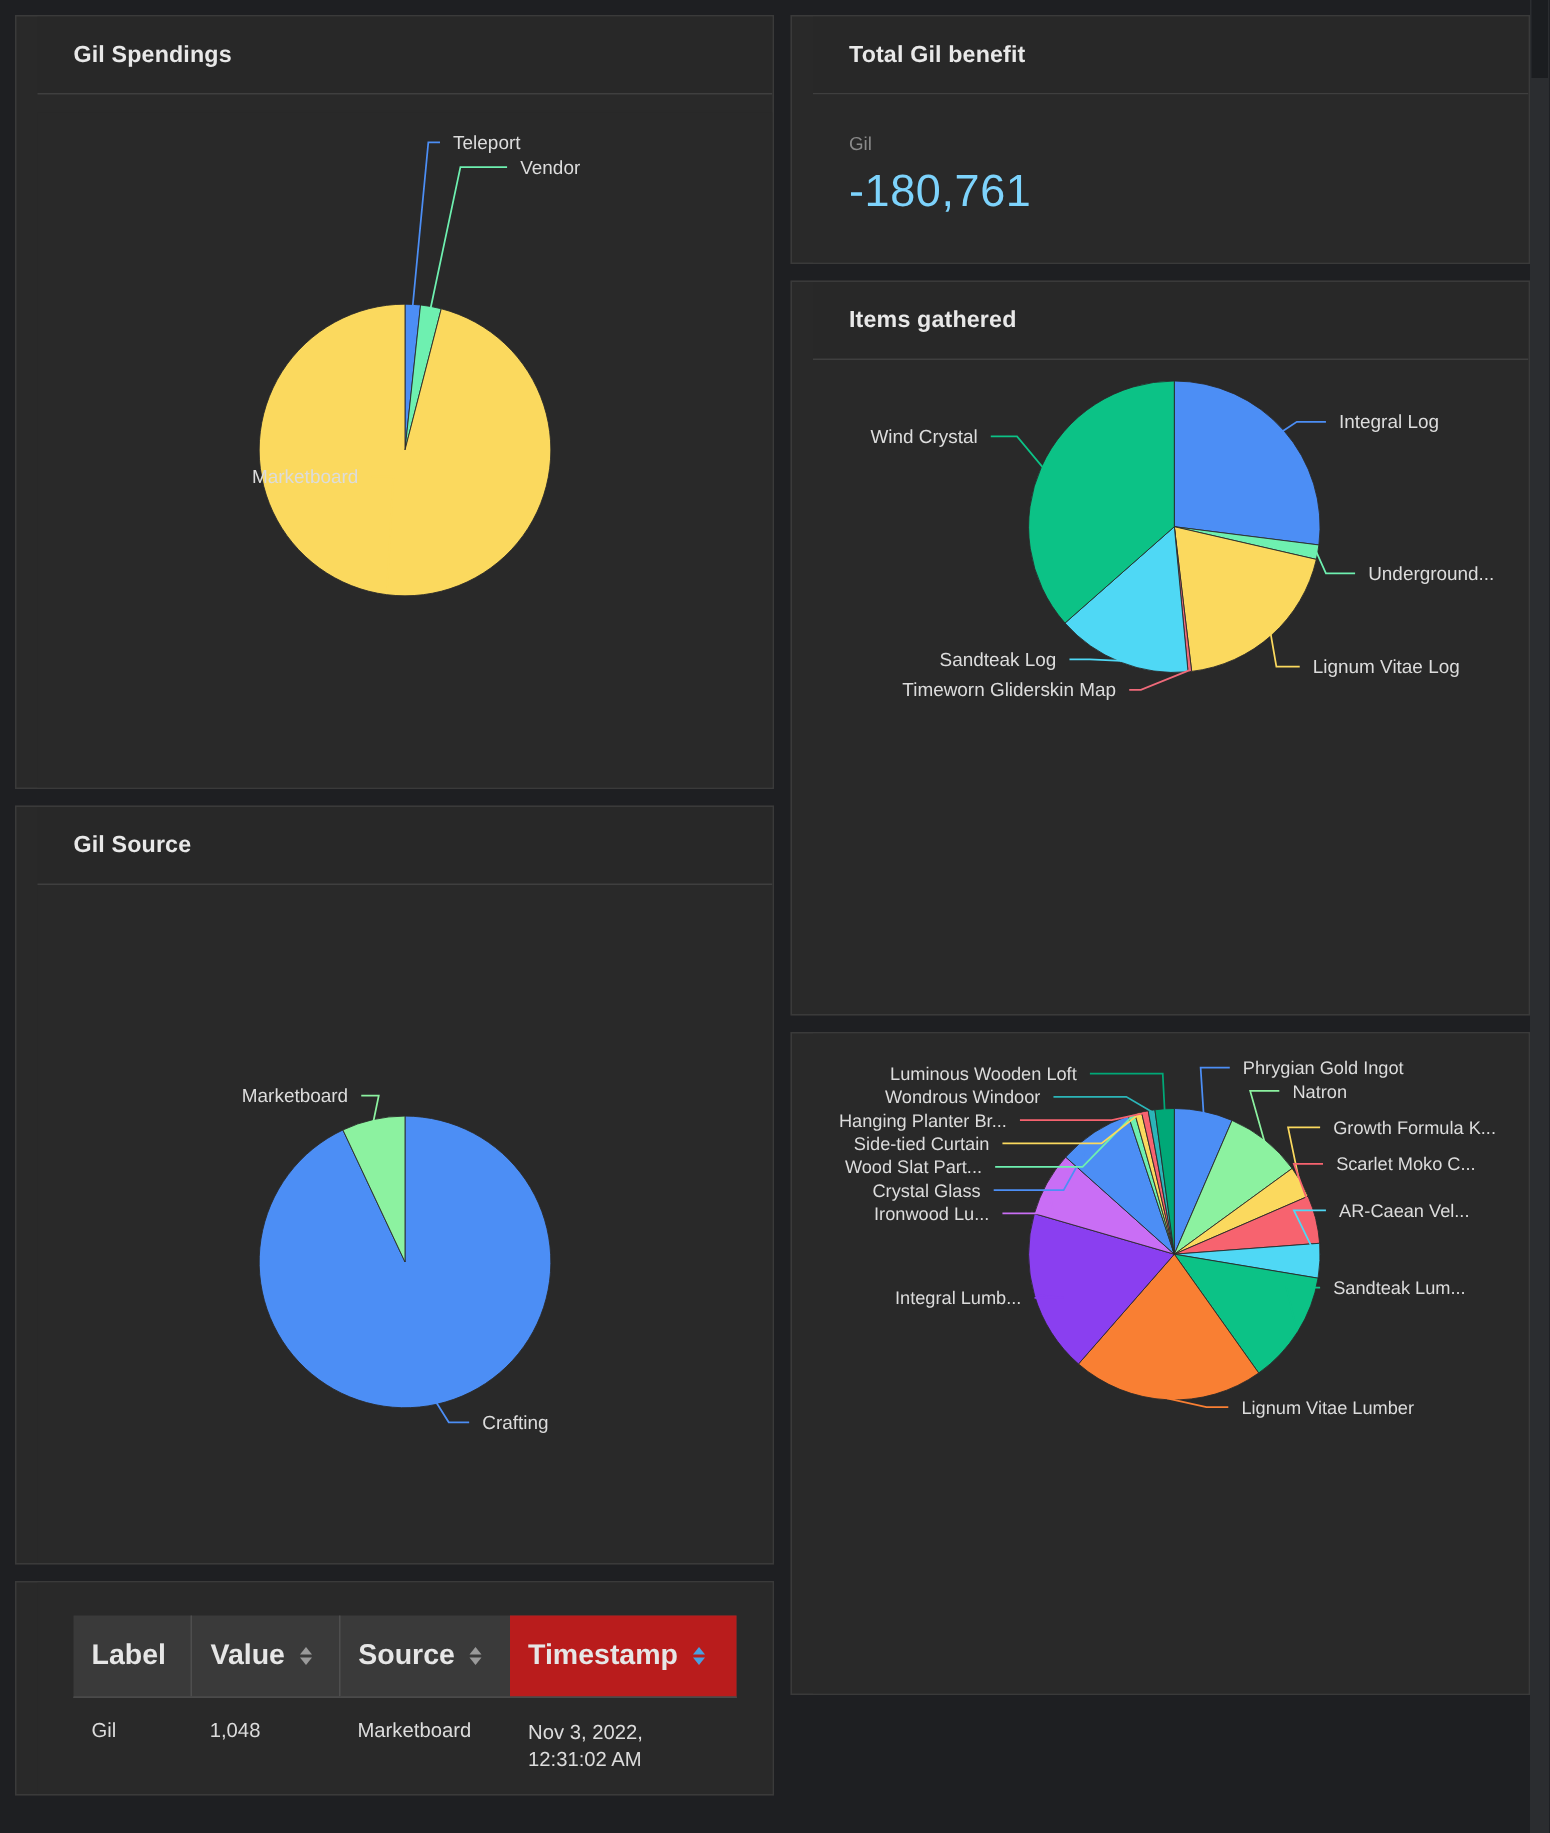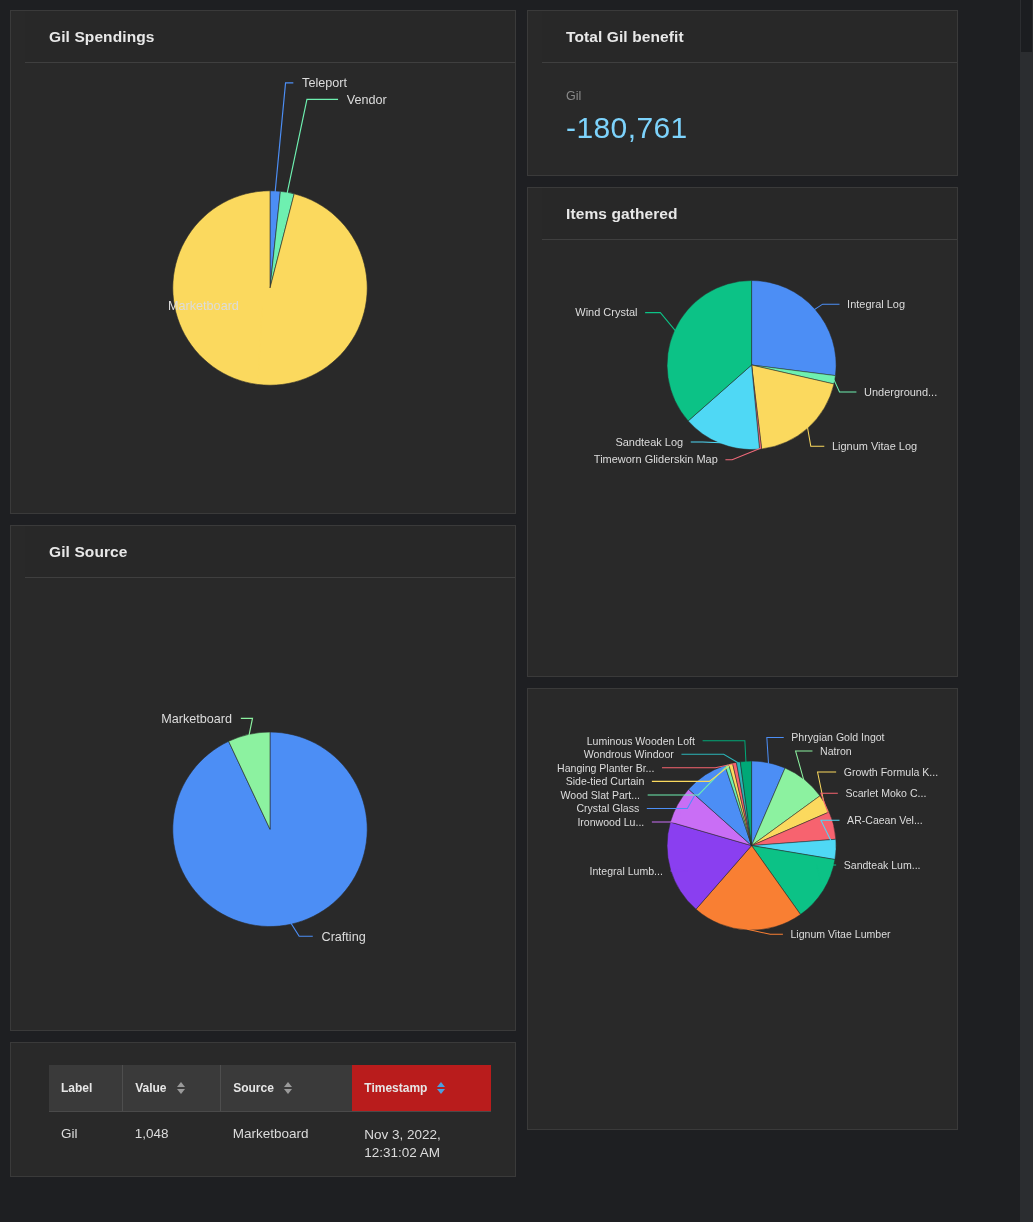--- a/index.html
+++ b/index.html
@@ -11,21 +11,21 @@
     overflow: hidden;
   }
   #app {
     position: relative;
     width: 1033px; height: 1222px;
     background: #1e1f22;
   }
 
   
   .col-left  { position:absolute; left:10px;  top:10px; width:506px; }
-  .col-right { position:absolute; left:527px; top:10px; width:431px; }
+  .col-right { position:absolute; left:527px; top:10px; width:493px; }
 
   
   .card {
     background: #292929;
     border: 1px solid #3a3a3a;
     border-radius: 0;
     margin-bottom: 11px;
     overflow: hidden;
     padding-left: 14px;
   }
@@ -56,21 +56,21 @@
     fill: #dcdcdc;
   }
   .pie-label.sm { font-size: 12.5px; }
   .leader { fill: none; stroke-width: 1.2; }
 
   
   .table-wrap { padding: 22px 24px 0 24px; }
   table { border-collapse: collapse; width: 100%; font-size: 13.5px; }
   thead tr { background:#3a3a3a; }
   thead th {
-    color:#e6e6e6; font-weight:bold; font-size:12px;
+    color:#e6e6e6; font-weight:bold; font-size:19px;
     text-align:left; padding: 16px 12px 16px 12px;
     border-bottom: 1px solid #4a4a4a;
     white-space: nowrap;
   }
   thead th.divider { border-left: 1px solid #4e4e4e; }
   thead th.active  { background:#b91c1c; }
   th .th-inner { display:flex; align-items:center; gap:10px; }
   .sort-ico { display:inline-flex; flex-direction:column; gap:2px; line-height:0; }
   .sort-ico i {
     display:block; width:0; height:0;
@@ -101,21 +101,21 @@
 
 <div id="app">
 
   <div class="col-left">
 
     <div class="card">
       <div class="card-header">
         <div class="card-title">Gil Spendings</div>
       </div>
       <div class="card-body">
-        <div class="pie-area" id="pie-gil-spendings" style="height:450px;">
+        <div class="pie-area" id="pie-gil-spendings" style="height:450px;margin-top:12px;">
             <svg viewBox="0 0 504 450" width="504" height="450" class="pie-svg">
               <path d="M 252 225 L 252 125 A 100 100 0 0 1 262.661115427526 125.56992096030011 Z" fill="#4c8ef5" stroke="#292929" stroke-width="0.6"></path>
               <path d="M 252 225 L 262.661115427526 125.56992096030011 A 100 100 0 0 1 276.8689887164855 128.14168388713688 Z" fill="#6ef0b0" stroke="#292929" stroke-width="0.6"></path>
               <path d="M 252 225 L 276.8689887164855 128.14168388713688 A 100 100 0 1 1 251.99999999999997 125 Z" fill="#fbd95e" stroke="#292929" stroke-width="0.6"></path>
               <path d="M 257.3 126.1 L 268 14 L 276 14" class="leader" stroke="#4c8ef5"></path>
               <text x="285" y="18.5" text-anchor="start" class="pie-label">Teleport</text>
               <path d="M 269.6 127.6 L 290 31 L 322 31" class="leader" stroke="#6ef0b0"></path>
               <text x="331" y="35.5" text-anchor="start" class="pie-label">Vendor</text>
               <path d="M 239.6 323.2 L 244 243 L 229 243" class="leader" stroke="#fbd95e"></path>
               <text x="220" y="247.5" text-anchor="end" class="pie-label">Marketboard</text>

